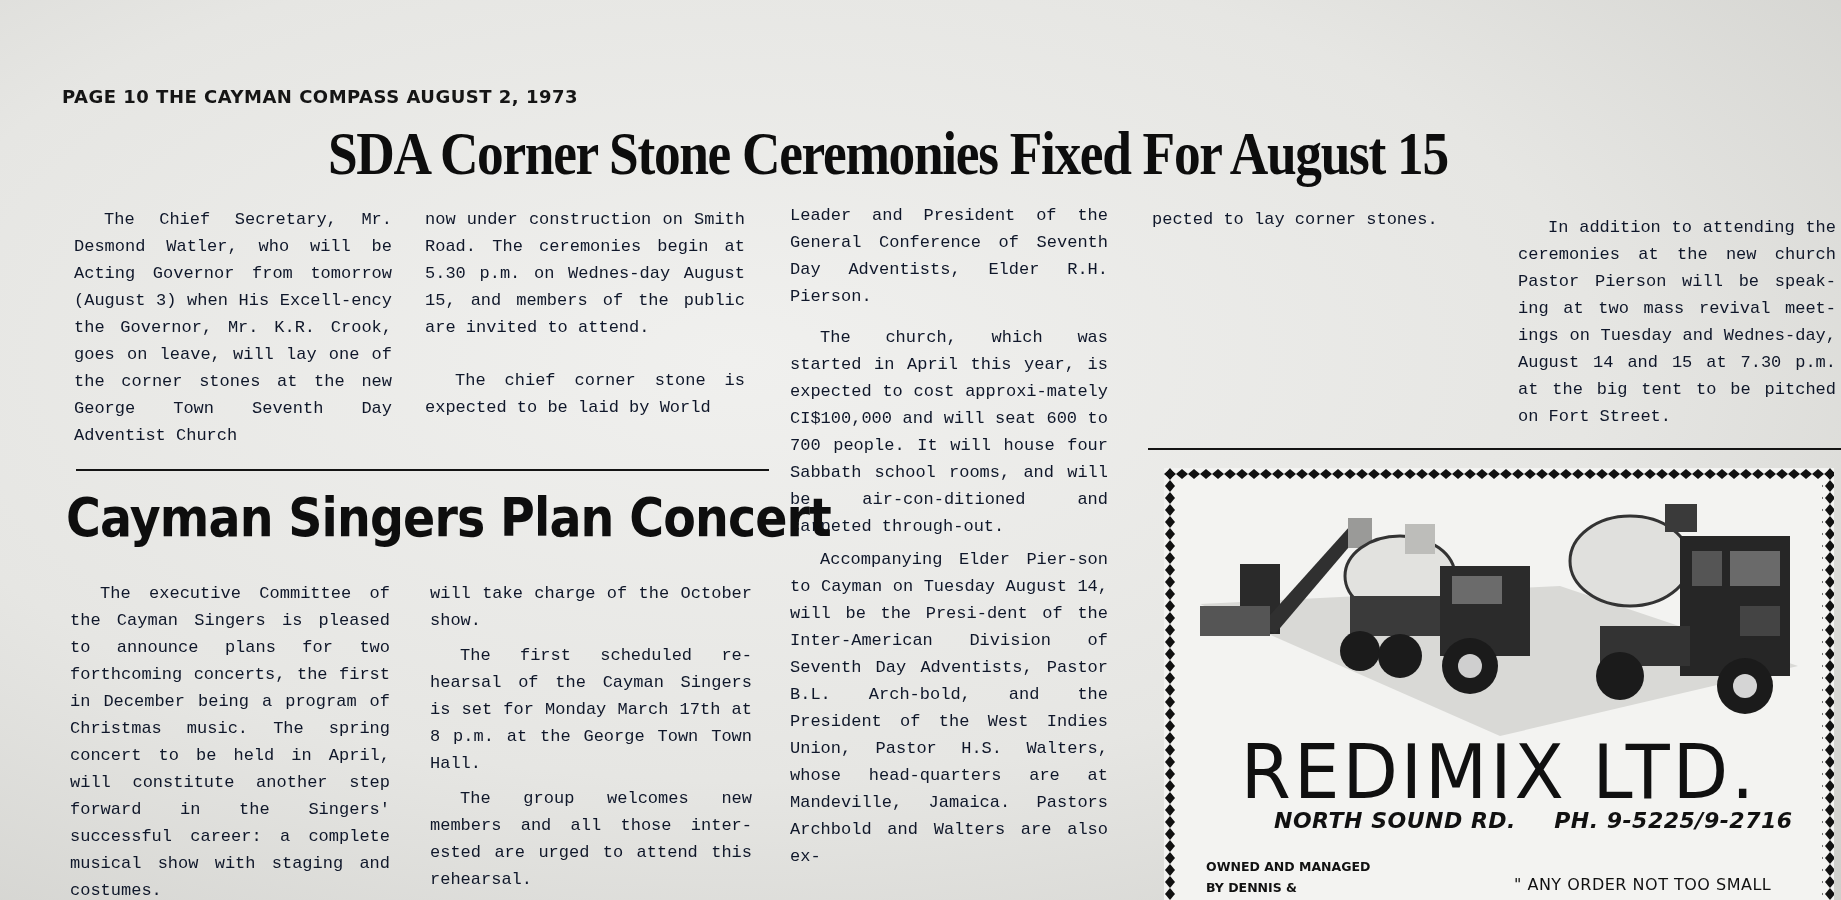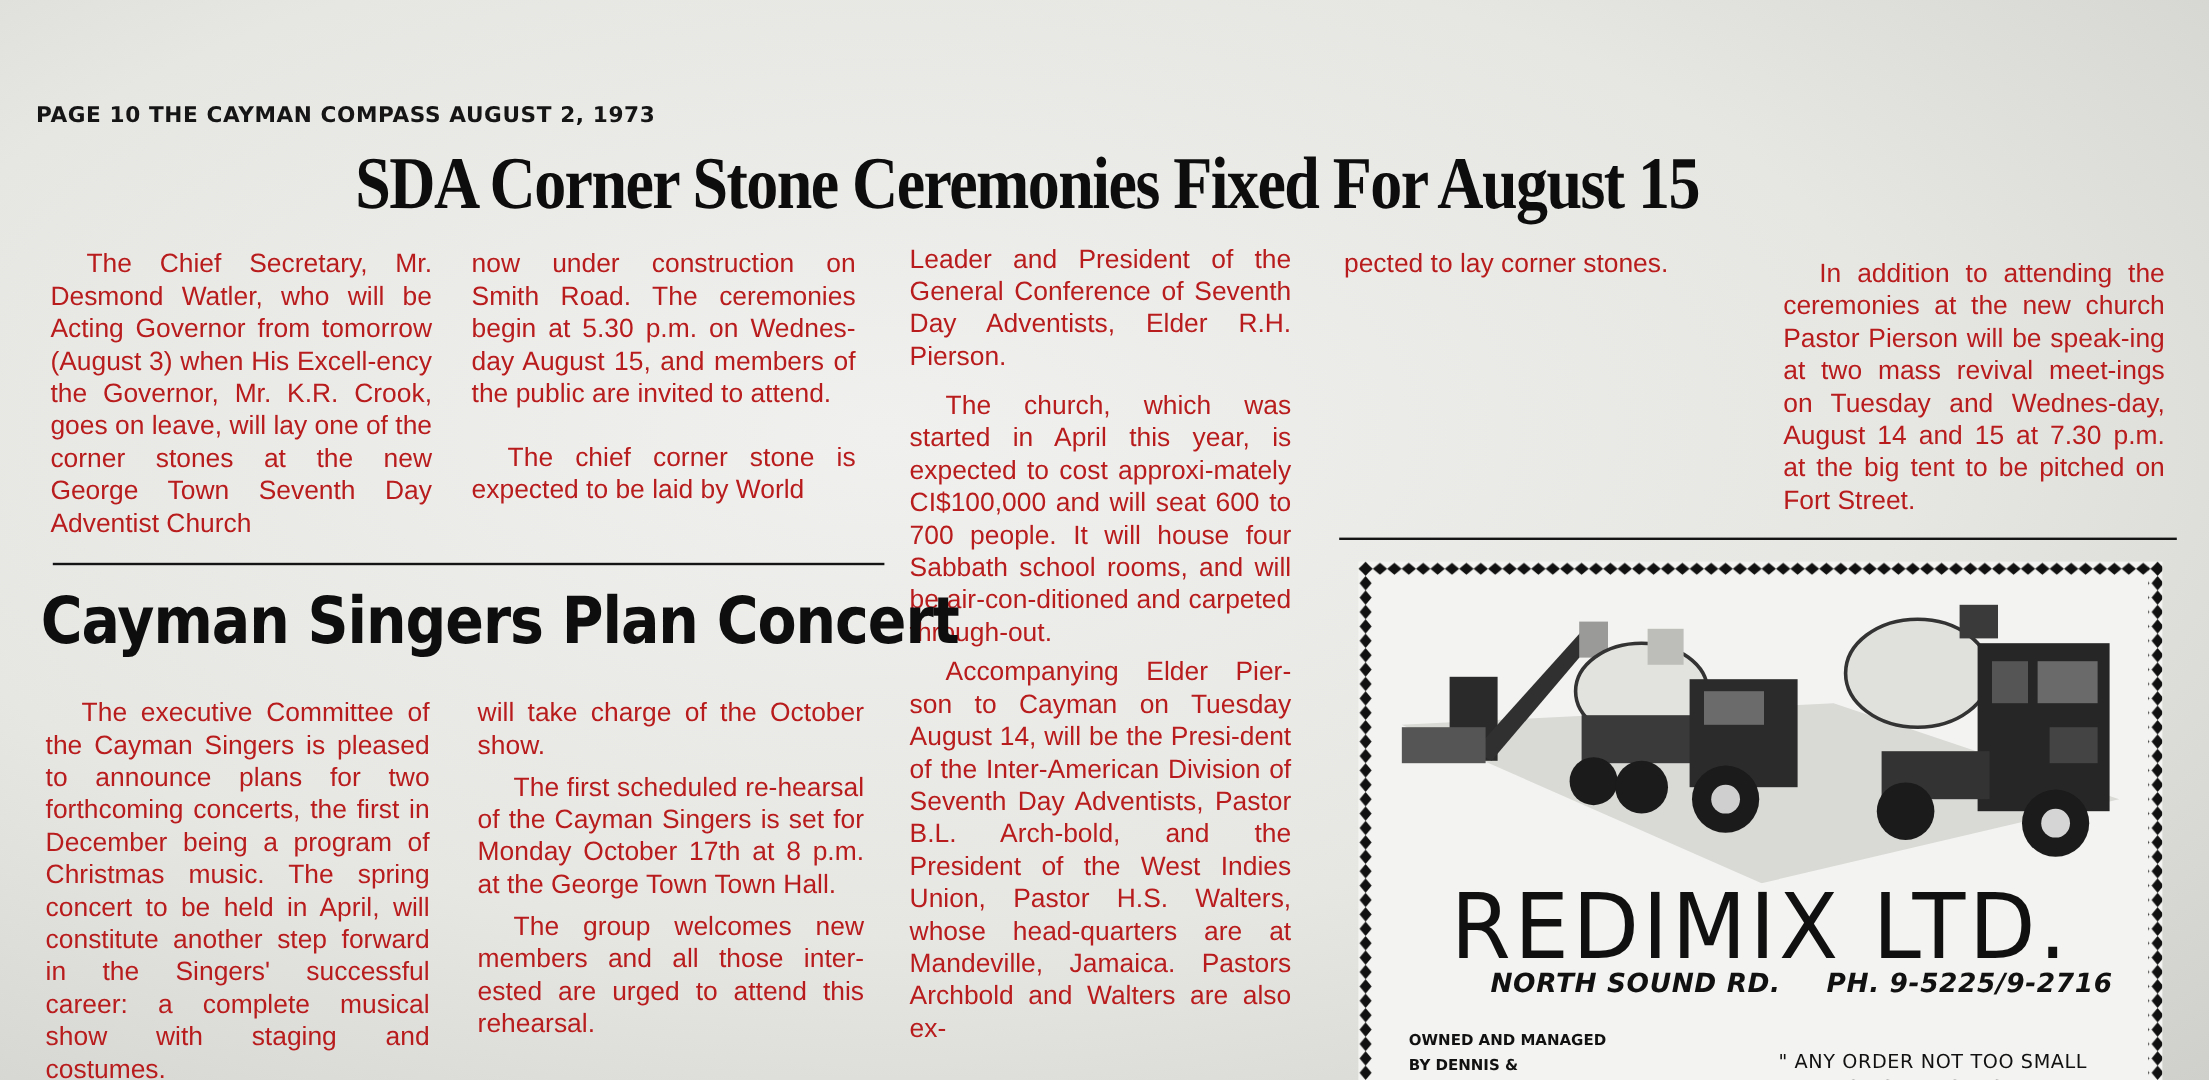--- a/index.html
+++ b/index.html
@@ -11,20 +11,21 @@
       height: 900px;
       overflow: hidden;
       position: relative;
       background: radial-gradient(ellipse at 40% 40%, #f0f0ee 0%, #e6e6e3 55%, #cfcfcb 100%);
       color: #111;
       font-family: "DejaVu Sans", sans-serif;
     }
     .page {
       position: absolute;
       inset: 0;
+      margin-left: 32px;
     }
     .masthead {
       position: absolute;
       left: 30px;
       top: 86px;
       font-family: "DejaVu Sans", sans-serif;
       font-weight: bold;
       font-size: 18px;
       letter-spacing: 0.5px;
       color: #151515;
@@ -37,24 +38,24 @@
       font-weight: bold;
       font-size: 62px;
       letter-spacing: -1.5px;
       transform: scaleX(0.86);
       transform-origin: left top;
       white-space: nowrap;
       color: #0d0d0d;
     }
     .col {
       position: absolute;
-      font-family: Liberation Sans, sans-serif;
-      font-size: 22px;
+      font-family: Liberation Mono, monospace;
+      font-size: 17px;
       line-height: 27px;
-      color: #b91c1c;
+      color: #0f172a;
       text-align: justify;
       text-align-last: auto;
     }
     .col p {
       margin: 0;
       text-indent: 30px;
     }
     .col p.noindent { text-indent: 0; }
     .col p + p { margin-top: 14px; }
     .col.top1 { left: 42px; top: 206px; width: 318px; }
@@ -191,21 +192,21 @@
   <div class="rule right"></div>
 
   <div class="headline-sub">Cayman Singers Plan Concert</div>
 
   <div class="col bot1">
     <p>The executive Committee of the Cayman Singers is pleased to announce plans for two forthcoming concerts, the first in December being a program of Christmas music. The spring concert to be held in April, will constitute another step forward in the Singers' successful career: a complete musical show with staging and costumes.</p>
   </div>
 
   <div class="col bot2">
     <p class="noindent">will take charge of the October show.</p>
-    <p style="margin-top:8px">The first scheduled re-hearsal of the Cayman Singers is set for Monday October 17th at 8 p.m. at the George Town Town Hall.</p>
+    <p style="margin-top:8px">The first scheduled re-hearsal of the Cayman Singers is set for Monday March 17th at 8 p.m. at the George Town Town Hall.</p>
     <p style="margin-top:8px">The group welcomes new members and all those inter-ested are urged to attend this rehearsal.</p>
   </div>
 
   <div class="ad">
     <svg class="ad-border" width="670" height="460" viewBox="0 0 670 460">
       <defs>
         <pattern id="waveH" width="12" height="12" patternUnits="userSpaceOnUse">
           <path d="M0 6 L6 1 L12 6 L6 11 Z" fill="#111"></path>
         </pattern>
         <pattern id="waveV" width="12" height="12" patternUnits="userSpaceOnUse">

